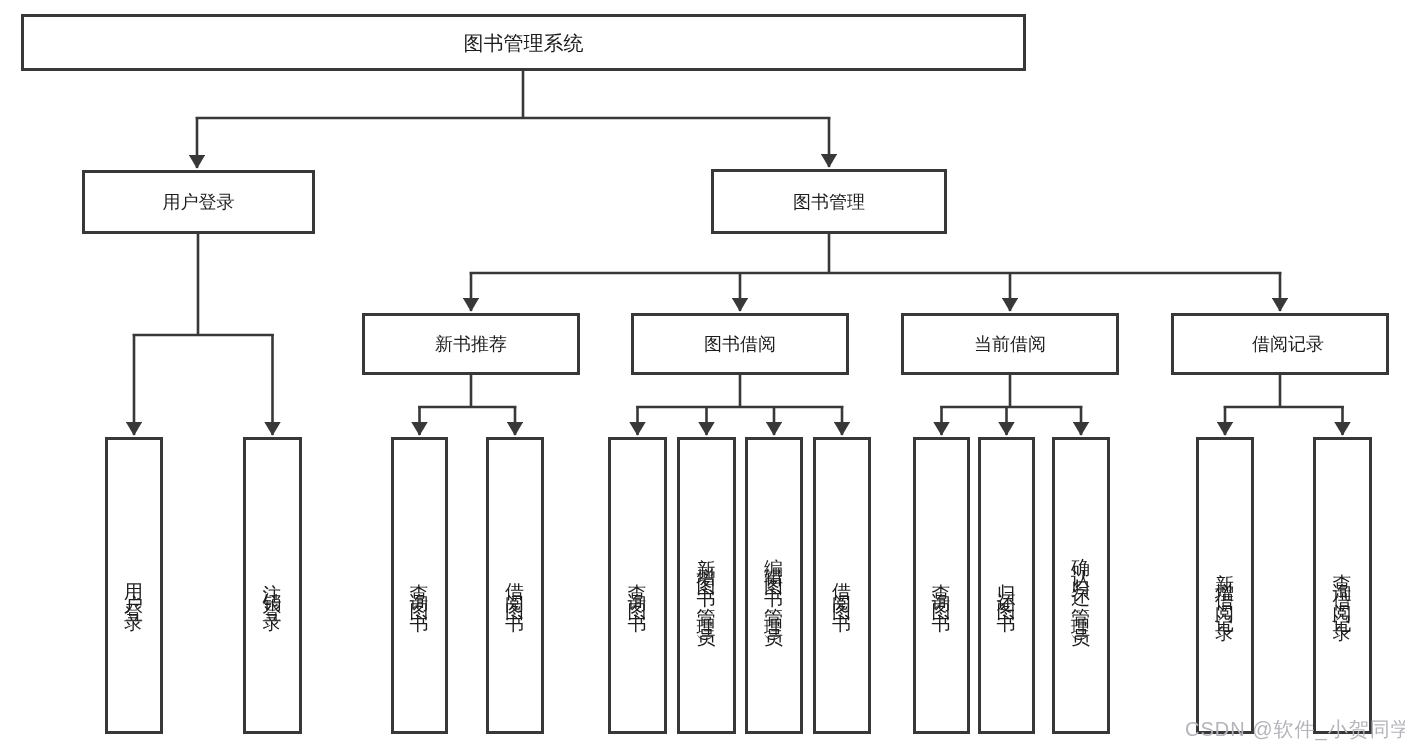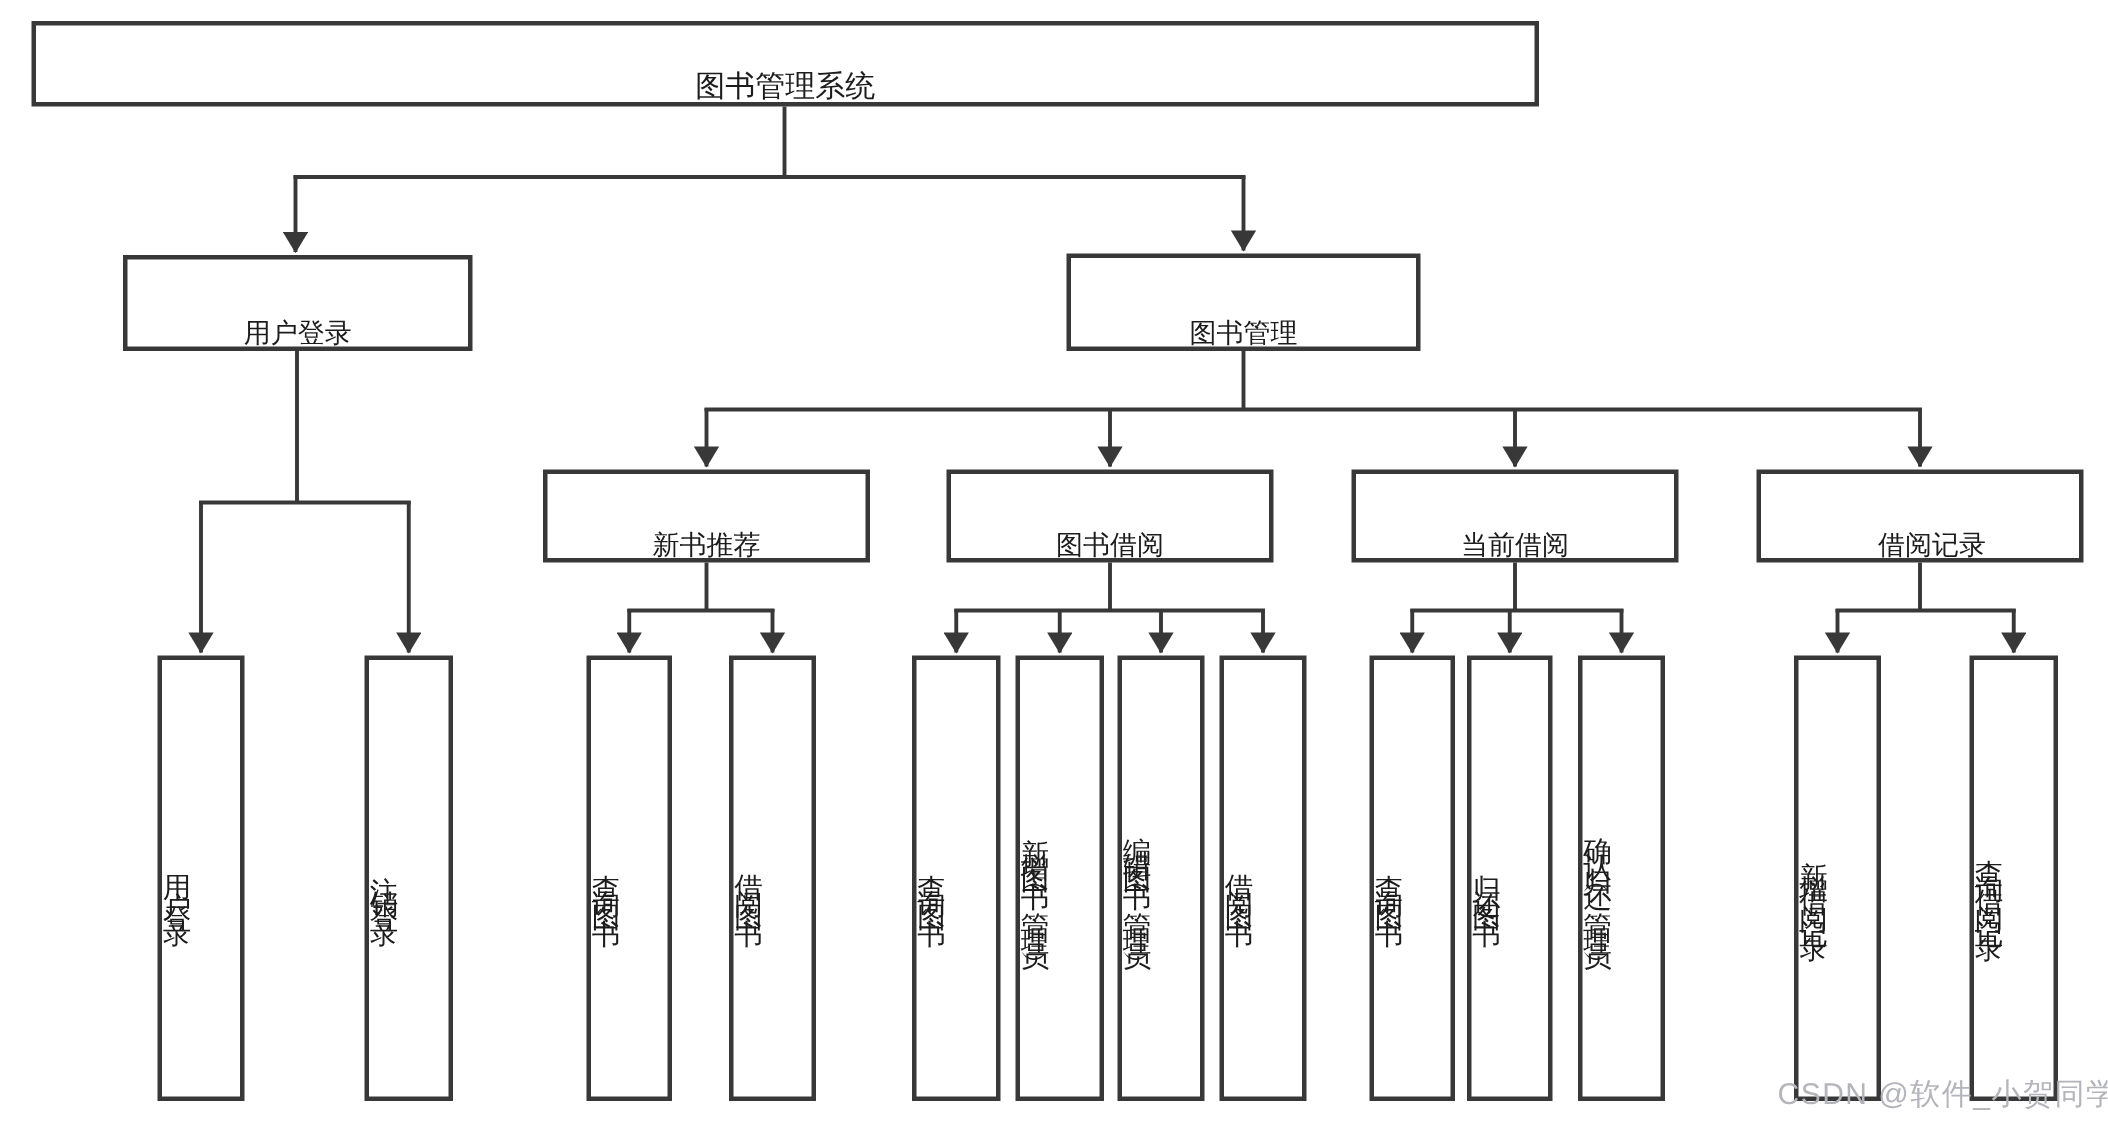--- a/index.html
+++ b/index.html
@@ -18,21 +18,21 @@
     color:var(--text);
   }
   .stage{position:absolute;inset:0;}
   svg.wires{position:absolute;left:0;top:0;z-index:1;}
   svg.wires path{stroke:var(--line);stroke-width:2.6;fill:none;}
   svg.wires .arw-head{fill:var(--line);stroke:none;}
   .box{
     position:absolute;box-sizing:border-box;
     border:3px solid var(--line);
     background:#fff;
-    display:flex;align-items:flex-end;justify-content:center;
+    display:flex;align-items:center;justify-content:center;
     z-index:2;
     color:var(--text);
     line-height:1;
   }
   .box.root-box{font-size:20px;}
   .box.h-box{font-size:18px;}
   .box.leaf{
     writing-mode:vertical-rl;
     text-orientation:mixed;
     font-size:19px;

